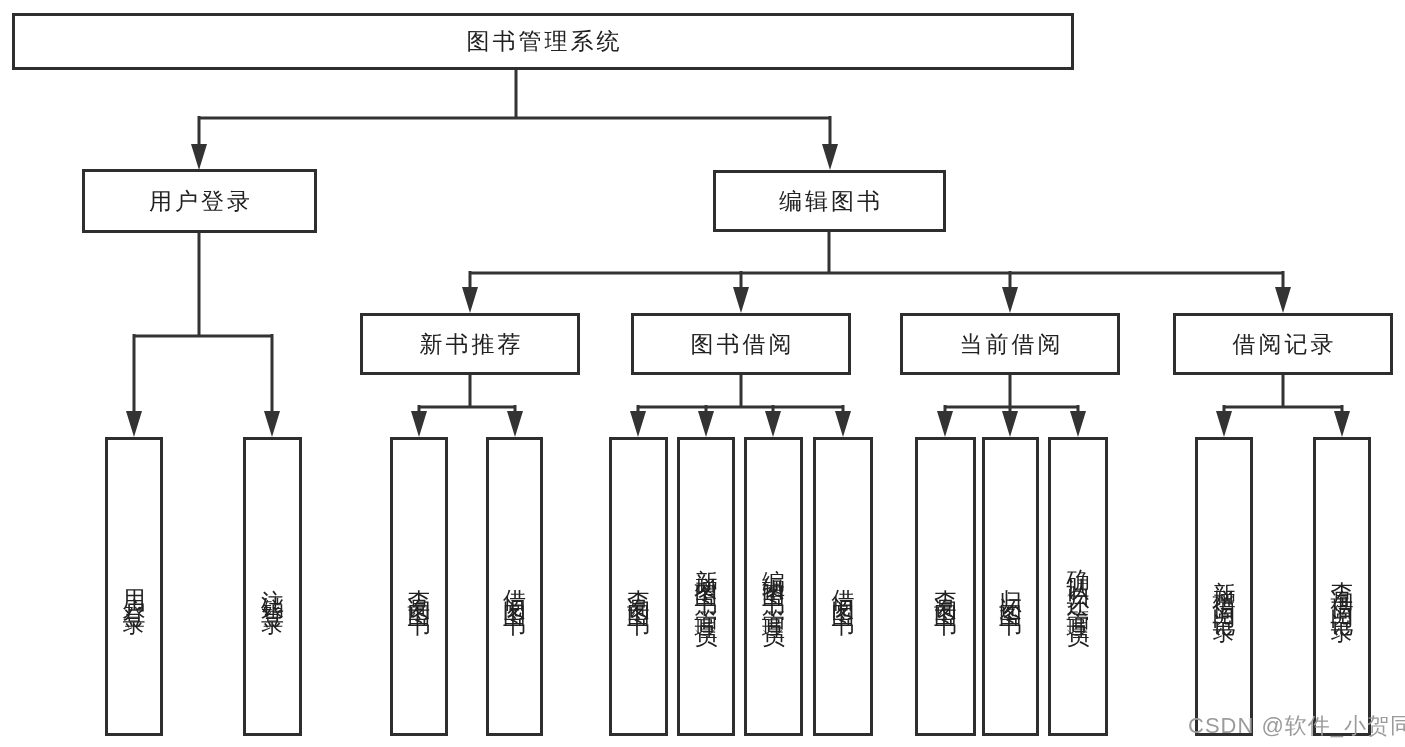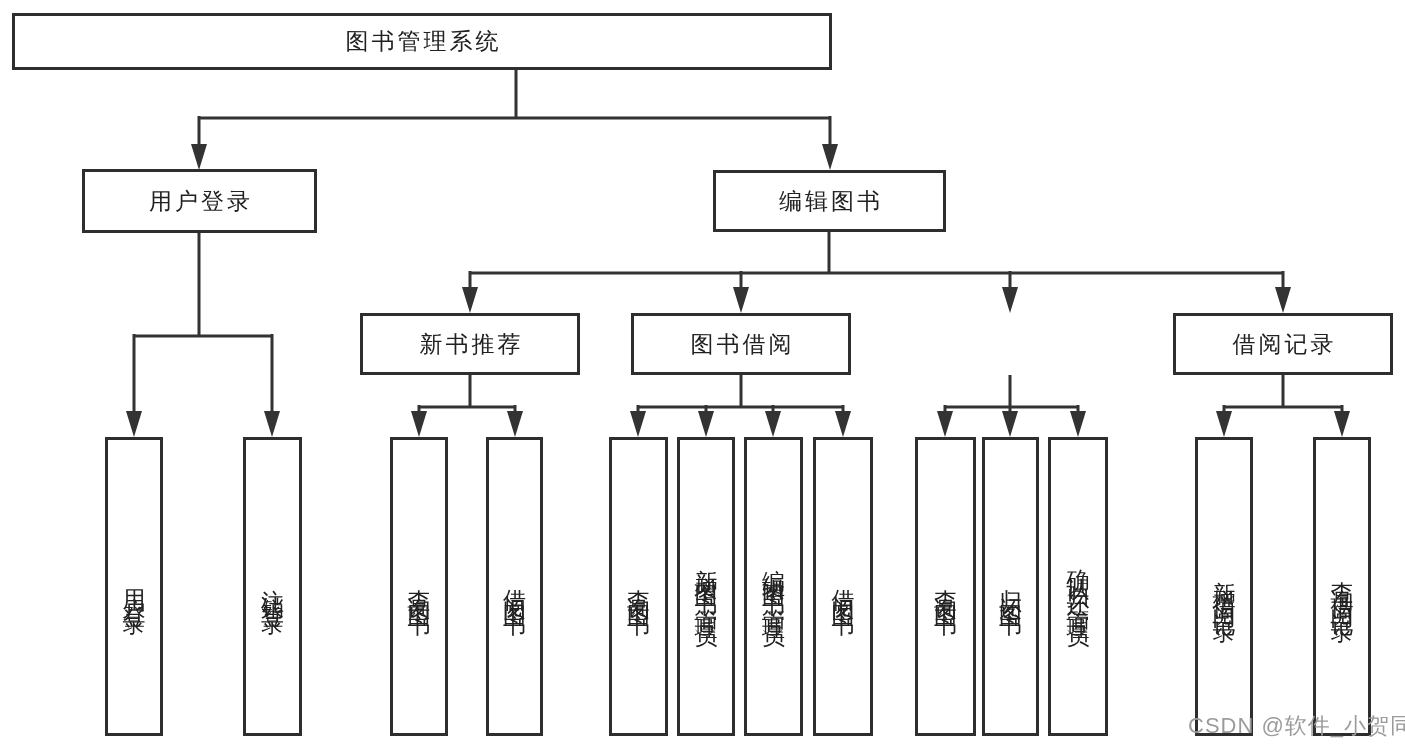--- a/index.html
+++ b/index.html
@@ -44,27 +44,28 @@
 </head>
 <body>
 
 <div class="canvas">
 
   <svg class="wires" viewBox="0 0 1405 747" aria-hidden="true">
     <path class="ln" d="M516 70V118 M199 118H830 M199 116V146 M830 116V146 M199 233V336 M134 336H272 M134 334V413 M272 334V413 M829 232V273 M470 273H1283 M470 271V289 M741 271V289 M1010 271V289 M1283 271V289 M470 375V407 M419 407H515 M419 405V413 M515 405V413 M741 375V407 M638 407H843 M638 405V413 M706 405V413 M773 405V413 M843 405V413 M1010 375V407 M945 407H1078 M945 405V413 M1010 405V413 M1078 405V413 M1283 375V407 M1224 407H1342 M1224 405V413 M1342 405V413"></path>
     <path class="head" d="M191 144H207L199 170Z M822 144H838L830 170Z M126 411H142L134 437Z M264 411H280L272 437Z M462 287H478L470 313Z M733 287H749L741 313Z M1002 287H1018L1010 313Z M1275 287H1291L1283 313Z M411 411H427L419 437Z M507 411H523L515 437Z M630 411H646L638 437Z M698 411H714L706 437Z M765 411H781L773 437Z M835 411H851L843 437Z M937 411H953L945 437Z M1002 411H1018L1010 437Z M1070 411H1086L1078 437Z M1216 411H1232L1224 437Z M1334 411H1350L1342 437Z"></path>
   </svg>
 
-  <div class="box" style="left:12px; top:13px; width:820px; height:57px">图书管理系统</div>
+  <div class="box" style="left:12px; top:13px; width:1062px; height:57px">图书管理系统</div>
 
   <div class="box" style="left:82px; top:169px; width:235px; height:64px">用户登录</div>
   <div class="box" style="left:713px; top:170px; width:233px; height:62px">编辑图书</div>
 
   <div class="box" style="left:631px; top:313px; width:220px; height:62px">图书借阅</div>
   <div class="box" style="left:360px; top:313px; width:220px; height:62px">新书推荐</div>
+  <div class="box" style="left:900px; top:313px; width:220px; height:62px">当前借阅</div>
   <div class="box" style="left:1173px; top:313px; width:220px; height:62px">借阅记录</div>
 
   <div class="vbox" style="left:105px; width:58px">
     <span class="vtext">用户登录</span>
   </div>
   <div class="vbox" style="left:243px; width:59px">
     <span class="vtext">注销登录</span>
   </div>
 
   <div class="vbox" style="left:390px; width:58px">

